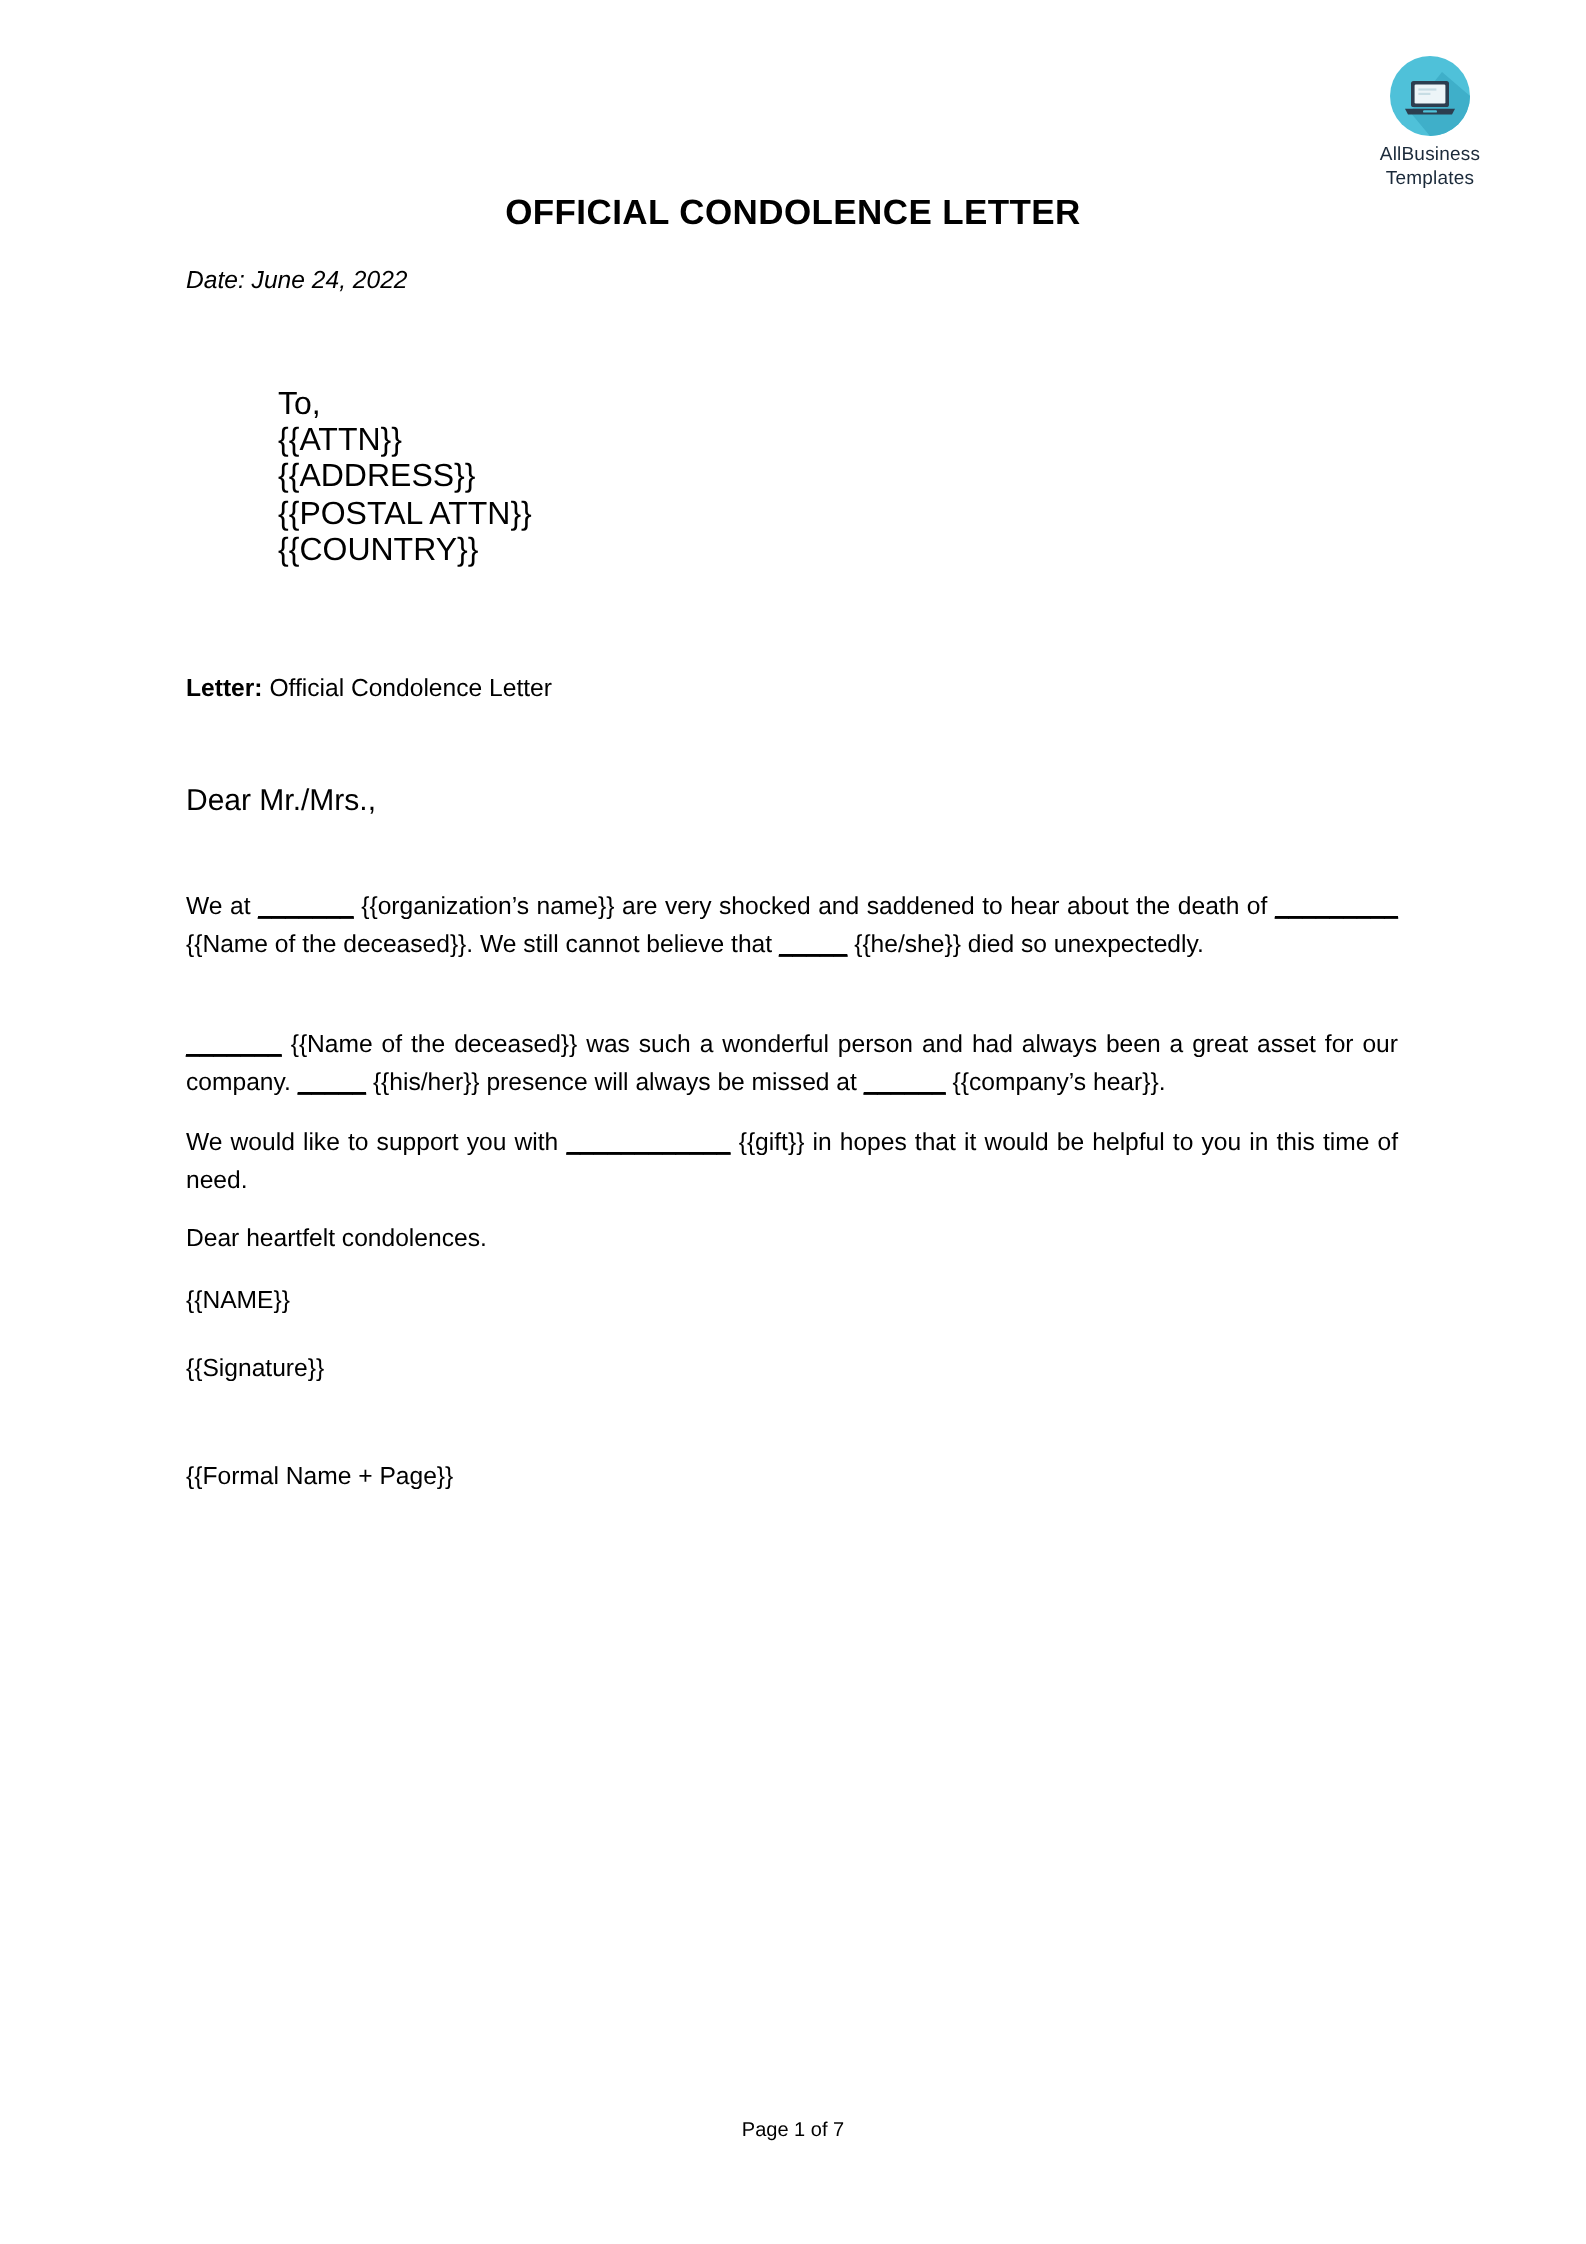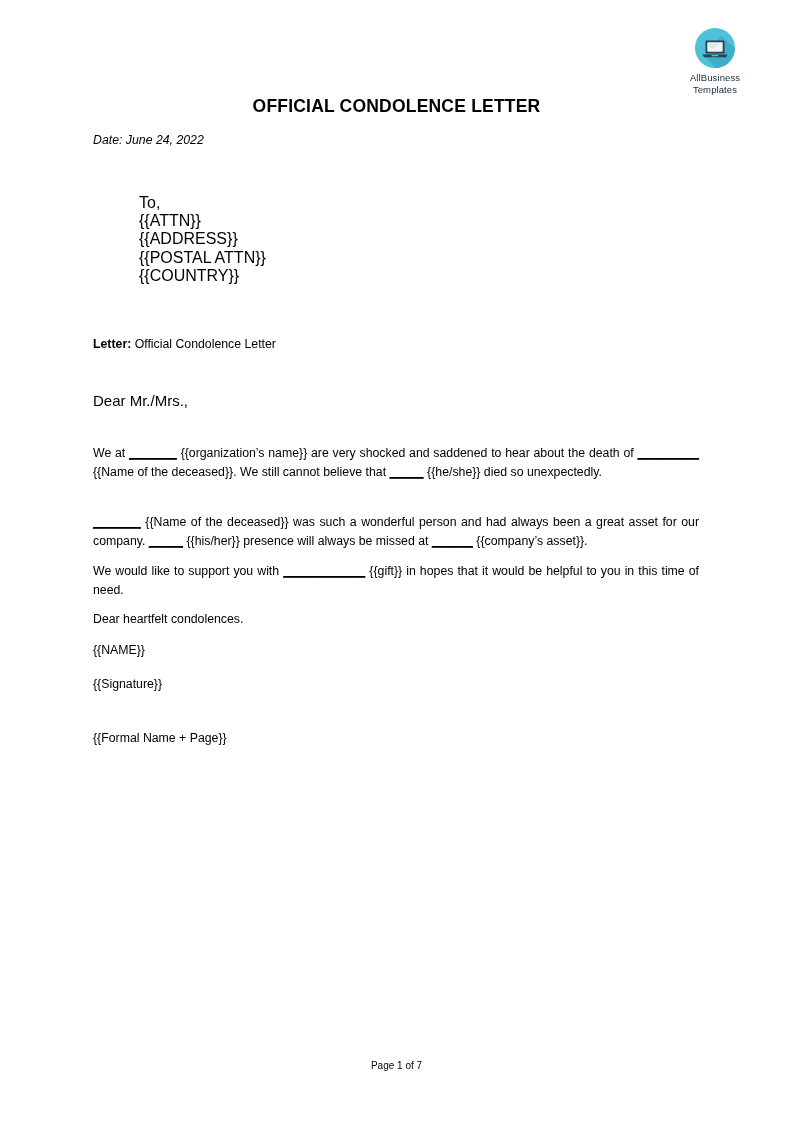--- a/index.html
+++ b/index.html
@@ -154,21 +154,21 @@
   </div>
 
   <div class="subject-line">
     <b>Letter:</b><span> </span><span>Official Condolence Letter</span>
   </div>
 
   <div class="salutation">Dear Mr./Mrs.,</div>
 
   <div class="para p1"><span>We at </span><span class="blank">_______</span><span> {{organization’s name}} are very shocked and saddened to hear about the death of </span><span class="blank">_________</span><span> {{Name of the deceased}}. We still cannot believe that </span><span class="blank">_____</span><span> {{he/she}} died so unexpectedly.</span></div>
 
-  <div class="para p2"><span class="blank">_______</span><span> {{Name of the deceased}} was such a wonderful person and had always been a great asset for our company. </span><span class="blank">_____</span><span> {{his/her}} presence will always be missed at </span><span class="blank">______</span><span> {{company’s asset}}.</span></div>
+  <div class="para p2"><span class="blank">_______</span><span> {{Name of the deceased}} was such a wonderful person and had always been a great asset for our company. </span><span class="blank">_____</span><span> {{his/her}} presence will always be missed at </span><span class="blank">______</span><span> {{company’s hear}}.</span></div>
 
   <div class="para p3"><span>We would like to support you with </span><span class="blank">____________</span><span> {{gift}} in hopes that it would be helpful to you in this time of need.</span></div>
 
   <div class="close-1">Dear heartfelt condolences.</div>
   <div class="close-2">{{NAME}}</div>
   <div class="close-3">{{Signature}}</div>
   <div class="close-4">{{Formal Name + Page}}</div>
 
   <div class="footer">Page 1 of 7</div>
 

